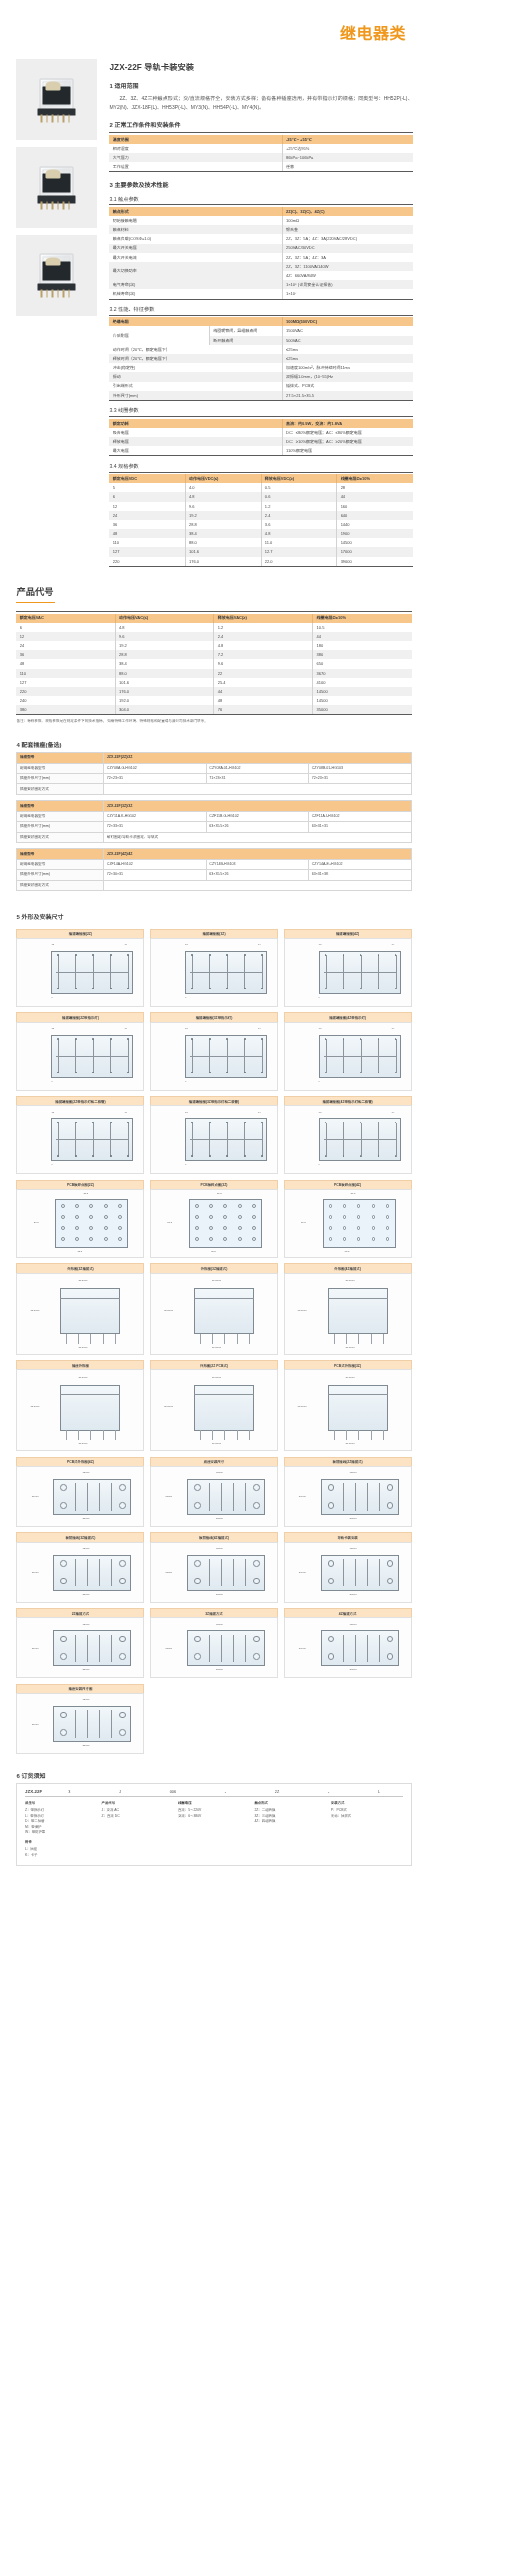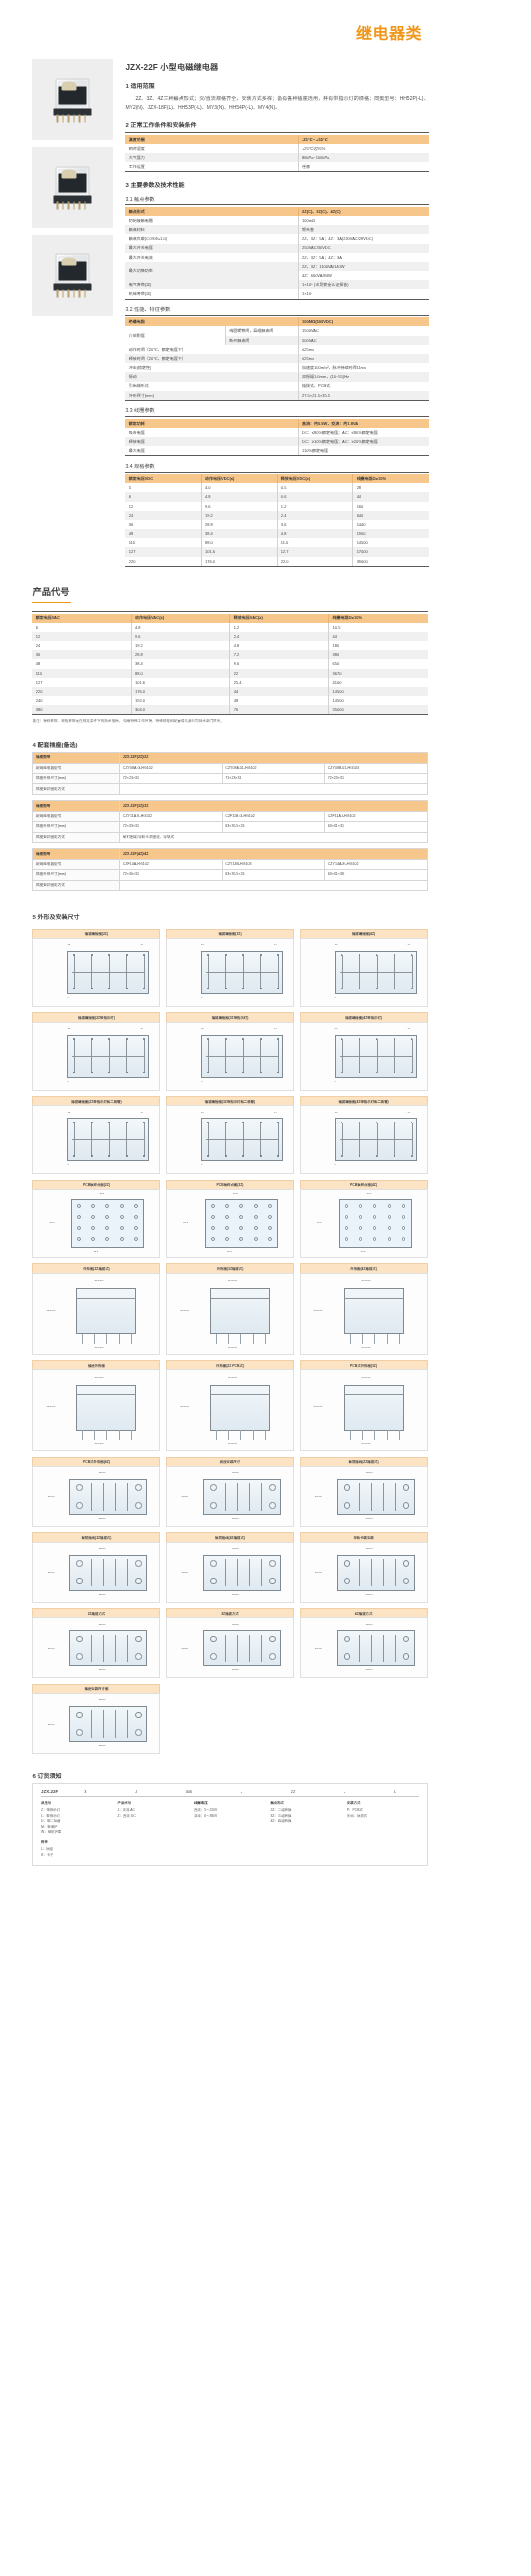--- a/index.html
+++ b/index.html
@@ -4,21 +4,21 @@
 <style>
   * { box-sizing: border-box; }
   html, body { margin:0; padding:0; }
   body {
     width:532px;
     background:#ffffff;
     font-family:"Liberation Sans", "DejaVu Sans", sans-serif;
     color:#3b3b3b;
     -webkit-font-smoothing:antialiased;
   }
-  .page { width:428px; position:relative; padding-bottom:22px;margin-left:16px; }
+  .page { width:428px; position:relative; padding-bottom:22px; }
 
   
   .cat-header { text-align:right; padding:20px 22px 0 0; }
   .cat-header .cat-title {
     font-size:16px; font-weight:700; color:#f0981d; letter-spacing:0.5px;
   }
 
   
   .product-block { display:flex; padding:15.4px 15.4px 0 16.4px; gap:12px; }
   .photo-col { width:81px; flex:0 0 81px; }
@@ -234,21 +234,21 @@
                 <i style="left:23px"></i>
                 <i style="left:28.5px"></i>
             </div>
           </div>
         </div>
       </div>
     </div>
 
     <div class="text-col">
 
-      <h1 class="prod-title">JZX-22F 小型电磁继电器</h1>
+      <h1 class="prod-title">JZX-22F 导轨卡装安装</h1>
 
       <h2 class="sec-title">1 适用范围</h2>
       <p class="body-text indent">2Z、3Z、4Z三种触点形式；交/直流规格齐全，安装方式多样；备有各种插座选用，并有带指示灯的规格；同类型号：HH52P(-L)、MY2(N)、JZX-18F(L)、HH53P(-L)、MY3(N)、HH54P(-L)、MY4(N)。</p>
 
       <h2 class="sec-title">2 正常工作条件和安装条件</h2>
       <div class="tbl-wrap">
         <table class="spec">
           <colgroup>
               <col style="width:57%">
               <col style="width:43%">

